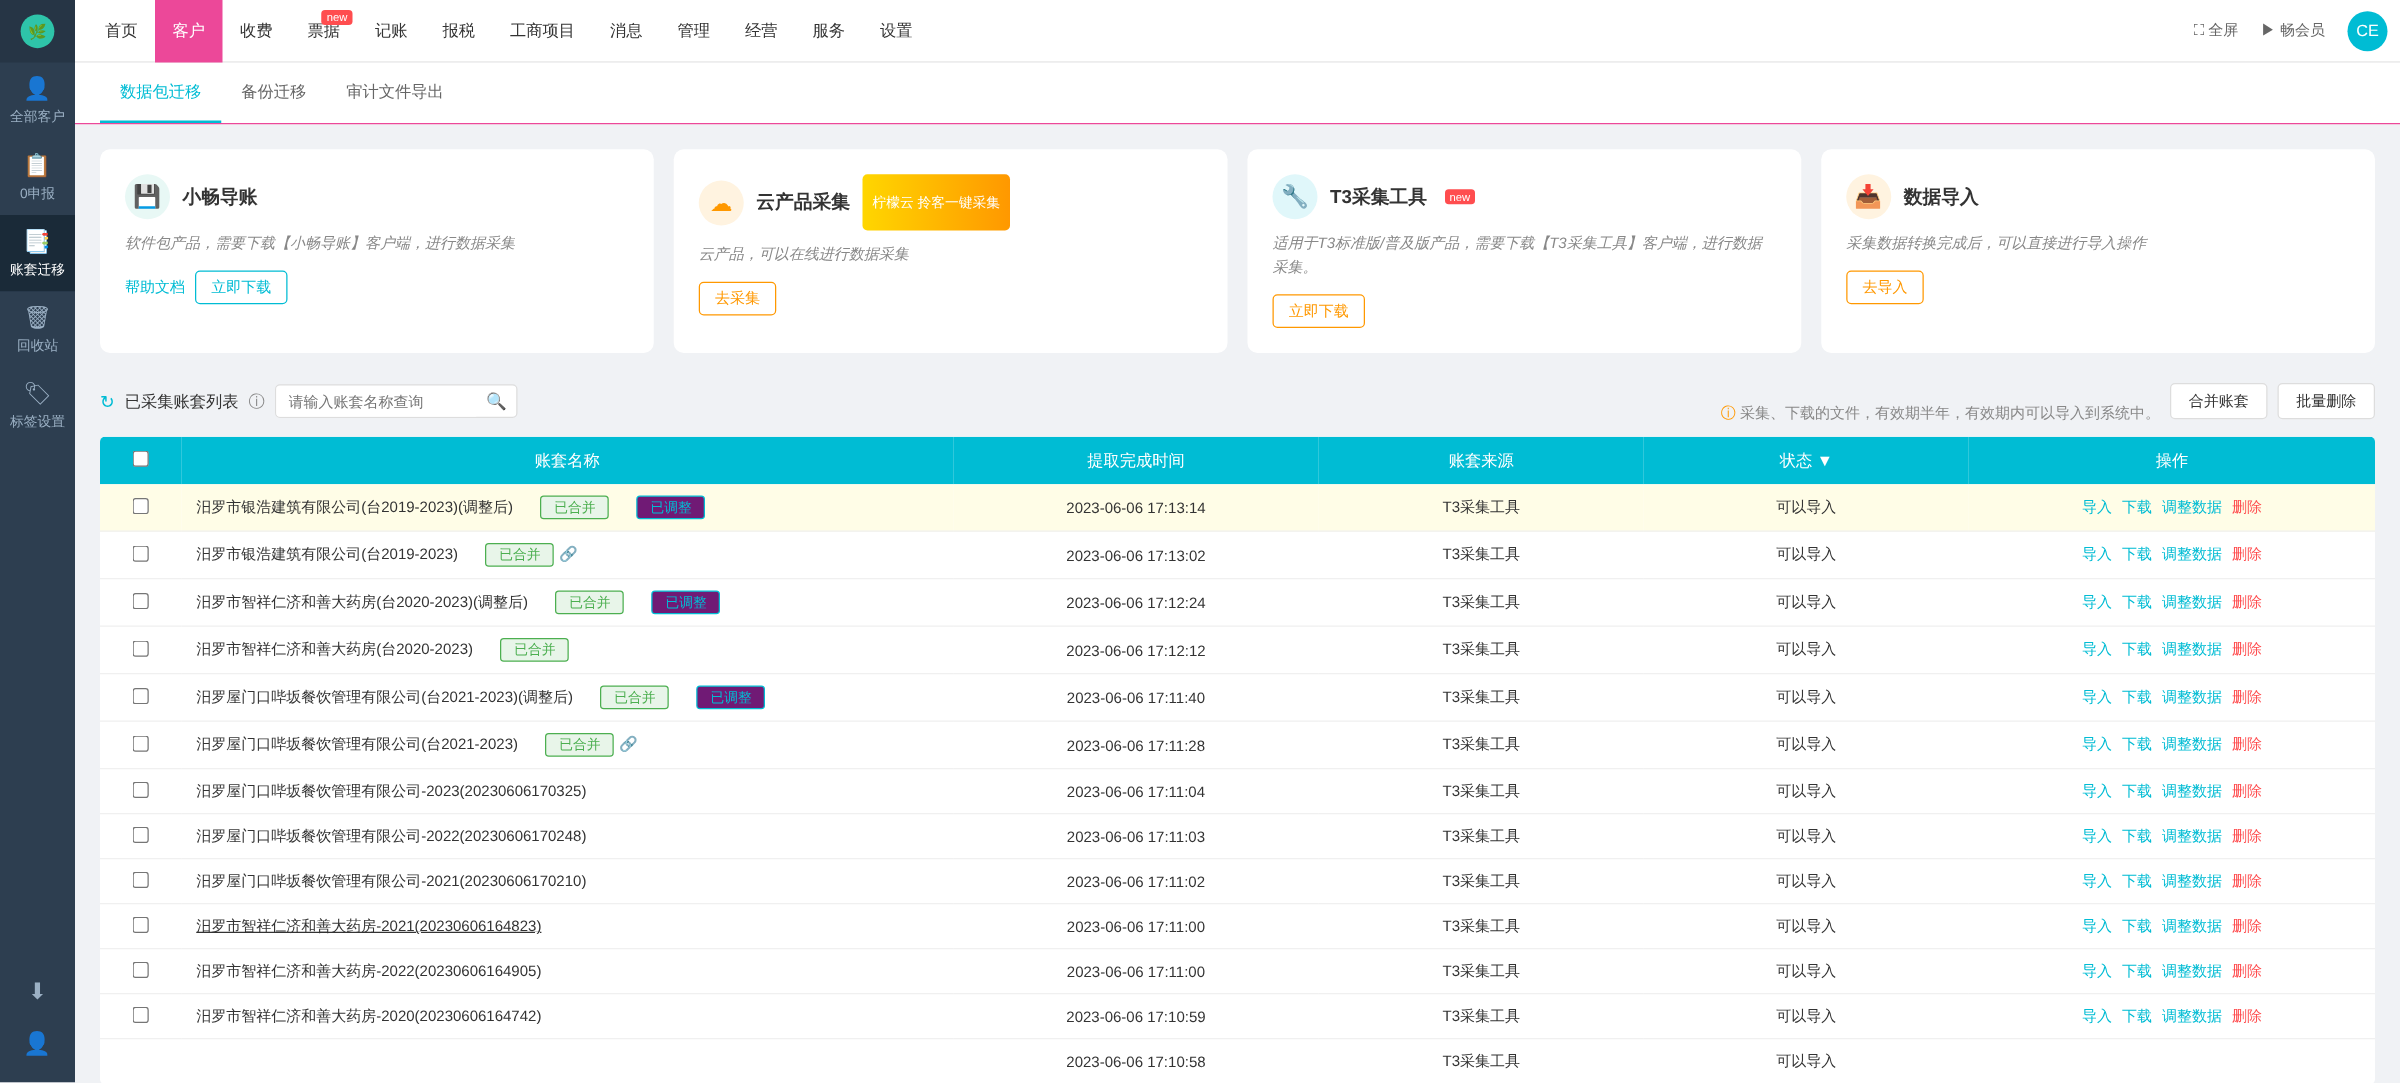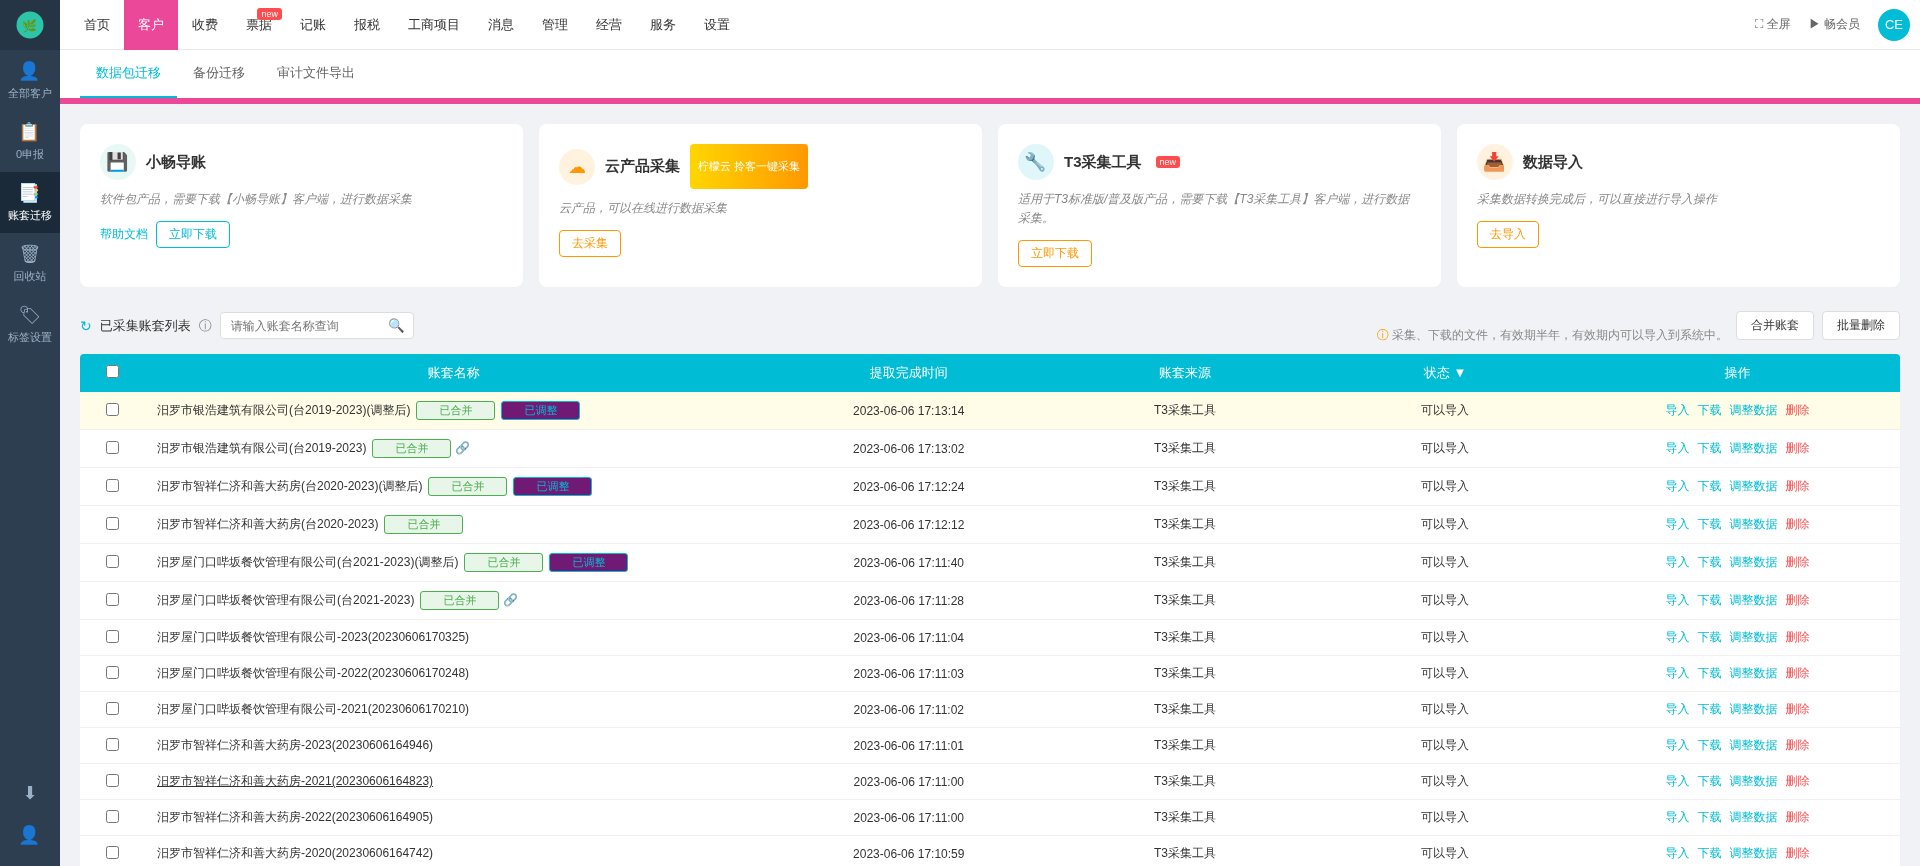--- a/index.html
+++ b/index.html
@@ -122,21 +122,21 @@
       display: flex;
       flex-direction: column;
     }
 
     
     .tab-bar {
       background: #fff;
       display: flex;
       align-items: flex-end;
       padding: 0 20px;
-      border-bottom: 6px solid #ec4899;
+      border-bottom: 1px solid #ec4899;
       flex-shrink: 0;
     }
     .tab-item {
       padding: 14px 16px;
       cursor: pointer;
       font-size: 13px;
       color: #666;
       border-bottom: 2px solid transparent;
     }
     .tab-item.active {
@@ -299,24 +299,24 @@
       color: #00bcd4;
       cursor: pointer;
       background: none;
       border: none;
       font-size: 12px;
       padding: 0;
     }
     .link-btn.red { color: #ff4d4f; }
     .tag {
       display: inline-block;
-      padding: 1px 22px;
+      padding: 1px 10px;
       border-radius: 3px;
       font-size: 11px;
-      margin-left: 6px;
+      margin-left: 22px;
     }
     .tag-green { background: #e8f5e9; color: #4caf50; border: 1px solid #4caf50; }
     .tag-teal { background: #701a75; color: #00bcd4; border: 1px solid #00bcd4; }
     .tag-icon { color: #888; margin-left: 4px; cursor: pointer; }
     .checkbox-col { width: 40px; }
     .col-name { width: 380px; }
     .col-time { width: 180px; }
     .col-source { width: 160px; }
     .col-status { width: 160px; }
     .col-actions { width: 200px; }
@@ -645,35 +645,20 @@
                   <div class="td-actions">
                     <button class="link-btn">导入</button>
                     <button class="link-btn">下载</button>
                     <button class="link-btn">调整数据</button>
                     <button class="link-btn red">删除</button>
                   </div>
                 </td>
               </tr>
               <tr>
                 <td><input type="checkbox" style=""></td>
-                <td style="text-align: left;"><span>汨罗市智祥仁济和善大药房-2023(20230606164946)</span></td>
-                <td>2023-06-06 17:11:01</td>
-                <td>T3采集工具</td>
-                <td>可以导入</td>
-                <td>
-                  <div class="td-actions">
-                    <button class="link-btn">导入</button>
-                    <button class="link-btn">下载</button>
-                    <button class="link-btn">调整数据</button>
-                    <button class="link-btn red">删除</button>
-                  </div>
-                </td>
-              </tr>
-              <tr>
-                <td><input type="checkbox" style=""></td>
                 <td style="text-align: left; text-decoration: underline;"><span>汨罗市智祥仁济和善大药房-2021(20230606164823)</span></td>
                 <td>2023-06-06 17:11:00</td>
                 <td>T3采集工具</td>
                 <td>可以导入</td>
                 <td>
                   <div class="td-actions">
                     <button class="link-btn">导入</button>
                     <button class="link-btn">下载</button>
                     <button class="link-btn">调整数据</button>
                     <button class="link-btn red">删除</button>

